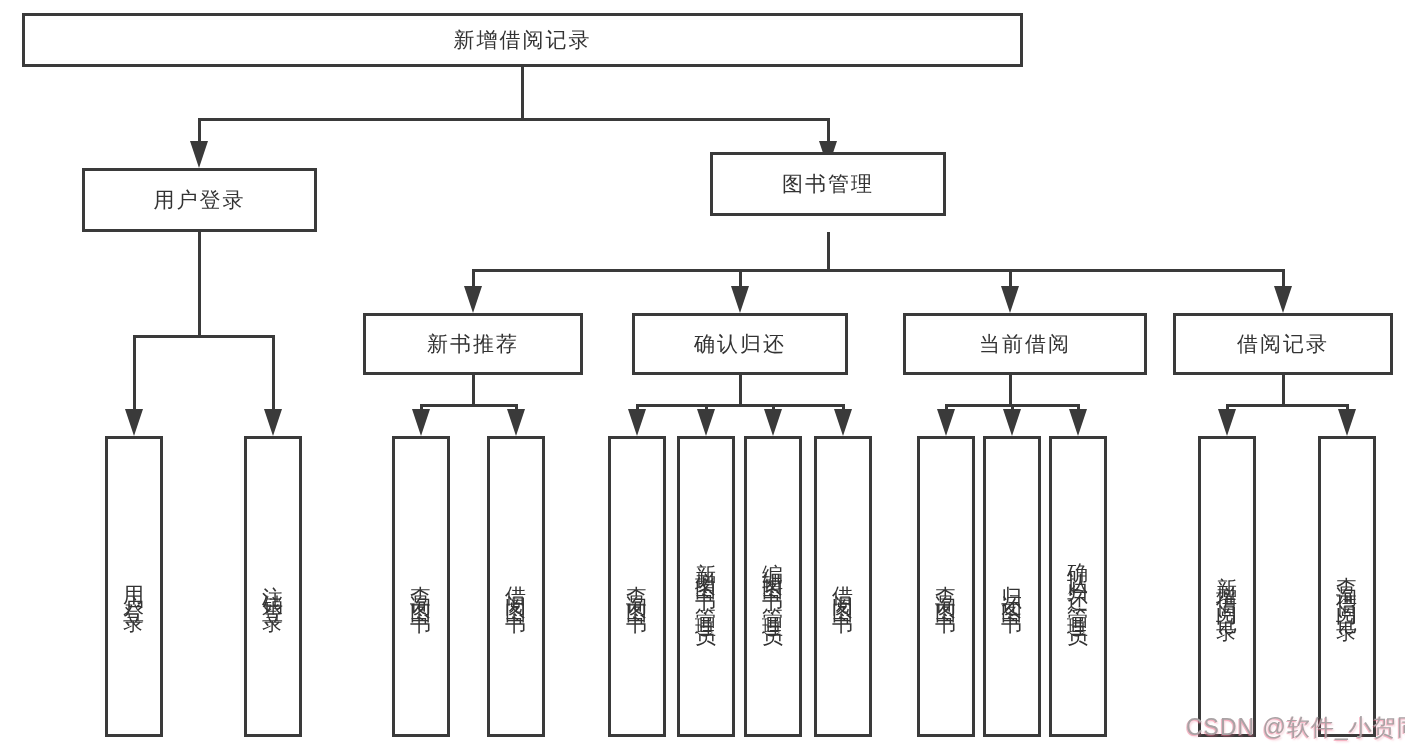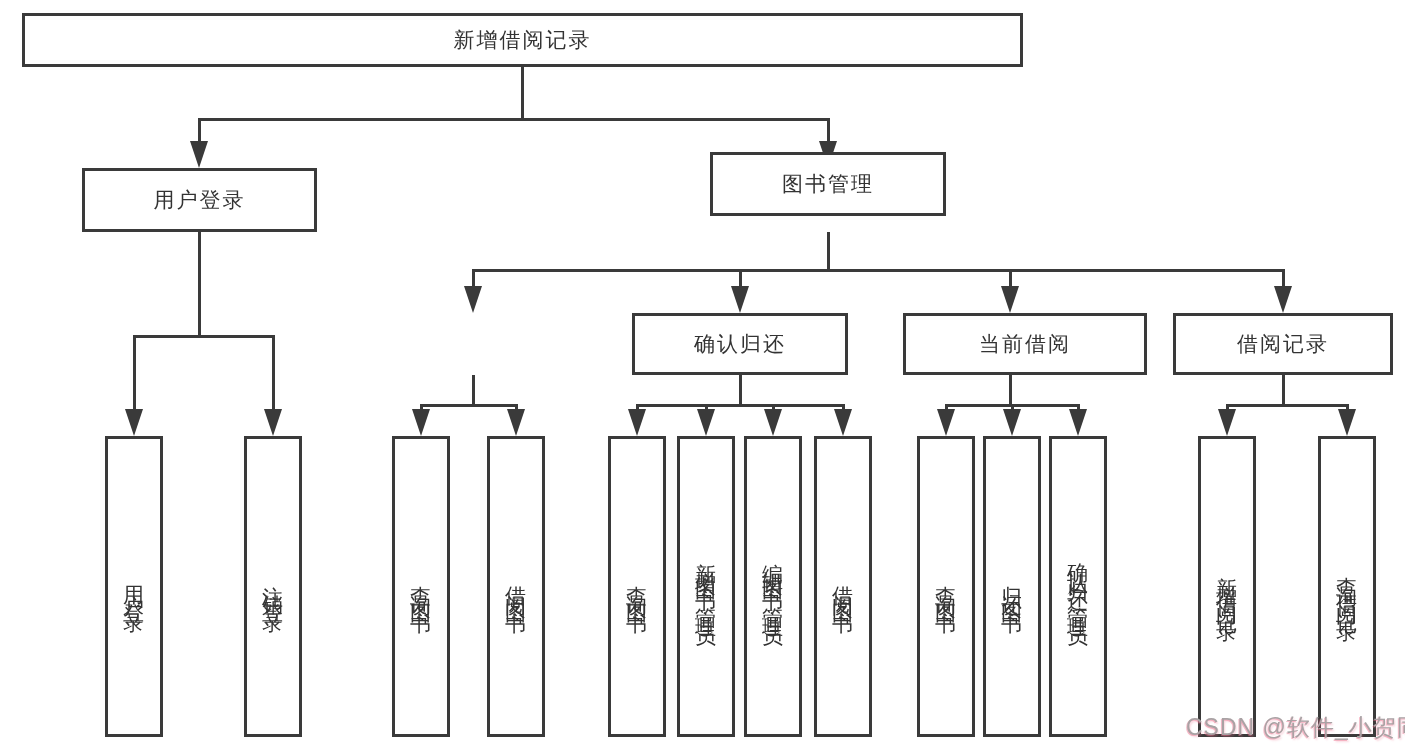--- a/index.html
+++ b/index.html
@@ -100,20 +100,23 @@
     <span class="lbl">新增借阅记录</span>
   </div>
 
   <div class="box" style="left:82px;top:168px;width:235px;height:64px;">
     <span class="lbl">用户登录</span>
   </div>
   <div class="box" style="left:710px;top:152px;width:236px;height:64px;">
     <span class="lbl">图书管理</span>
   </div>
 
+  <div class="box" style="left:363px;top:313px;width:220px;height:62px;">
+    <span class="lbl">新书推荐</span>
+  </div>
   <div class="box" style="left:632px;top:313px;width:216px;height:62px;">
     <span class="lbl">确认归还</span>
   </div>
   <div class="box" style="left:903px;top:313px;width:244px;height:62px;">
     <span class="lbl">当前借阅</span>
   </div>
   <div class="box" style="left:1173px;top:313px;width:220px;height:62px;">
     <span class="lbl">借阅记录</span>
   </div>
 

